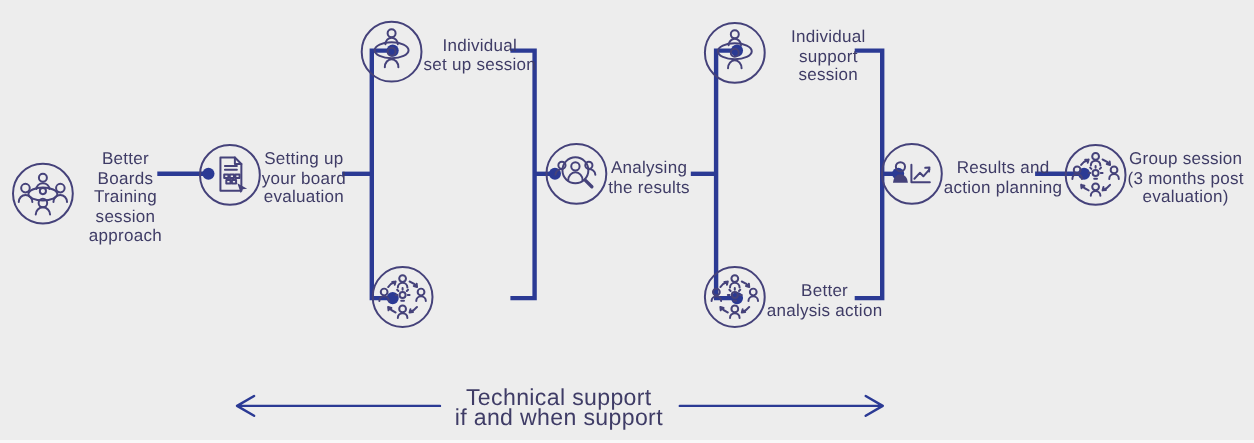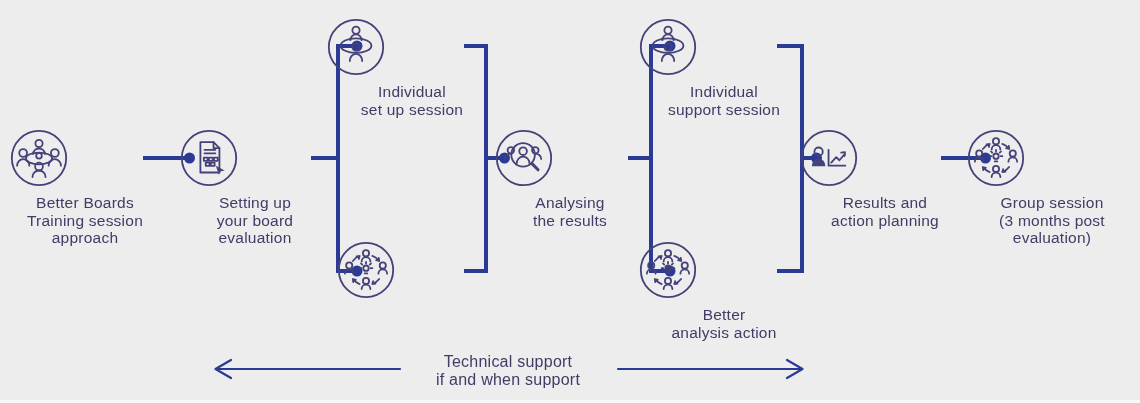--- a/index.html
+++ b/index.html
@@ -10,29 +10,29 @@
   }
   *{margin:0;padding:0;box-sizing:border-box;}
   html,body{width:1140px;height:403px;overflow:hidden;}
   body{background:var(--bg);font-family:"Liberation Sans","DejaVu Sans",sans-serif;}
   .stage{position:relative;width:1140px;height:403px;background:var(--bg);}
   .stage::after{content:"";position:absolute;left:0;right:0;bottom:0;height:3px;background:#f8f8f8;}
   .connectors{position:absolute;left:0;top:0;width:1140px;height:403px;}
   .connectors path{stroke:var(--blue);fill:none;stroke-width:4;}
   .connectors circle.dot{fill:var(--blue);stroke:none;}
   .connectors path.thin{stroke-width:2.2;stroke-linecap:round;stroke-linejoin:round;}
-  .node{position:absolute;display:flex;flex-direction:column;}
+  .node{position:absolute;display:flex;align-items:center;}
   .icon{display:block;width:58px;height:58px;}
   .ic{display:block;width:58px;height:58px;}
   .ic *{stroke:var(--icon);fill:none;stroke-width:2;stroke-linecap:round;stroke-linejoin:round;}
   .ic .fill{fill:var(--icon);stroke:none;}
   .ic .thick{stroke-width:3.4;}
   .label{margin-top:7px;text-align:center;color:var(--text);font-size:15.5px;line-height:17.5px;font-weight:500;letter-spacing:.015em;}
   .label span{display:block;}
-  .support-note{position:absolute;left:398px;top:353px;width:220px;text-align:center;color:var(--text);font-size:16px;line-height:17.5px;font-weight:500;letter-spacing:.015em;}
+  .support-note{position:absolute;left:398px;top:353px;width:220px;text-align:center;color:var(--text);font-size:21px;line-height:17.5px;font-weight:500;letter-spacing:.015em;}
   .support-note span{display:block;}
 </style>
 </head>
 <body>
 
 <div class="stage">
 
   <svg class="connectors" viewBox="0 0 1140 403" aria-hidden="true">
 
     <path d="M143 158 H186"></path>

